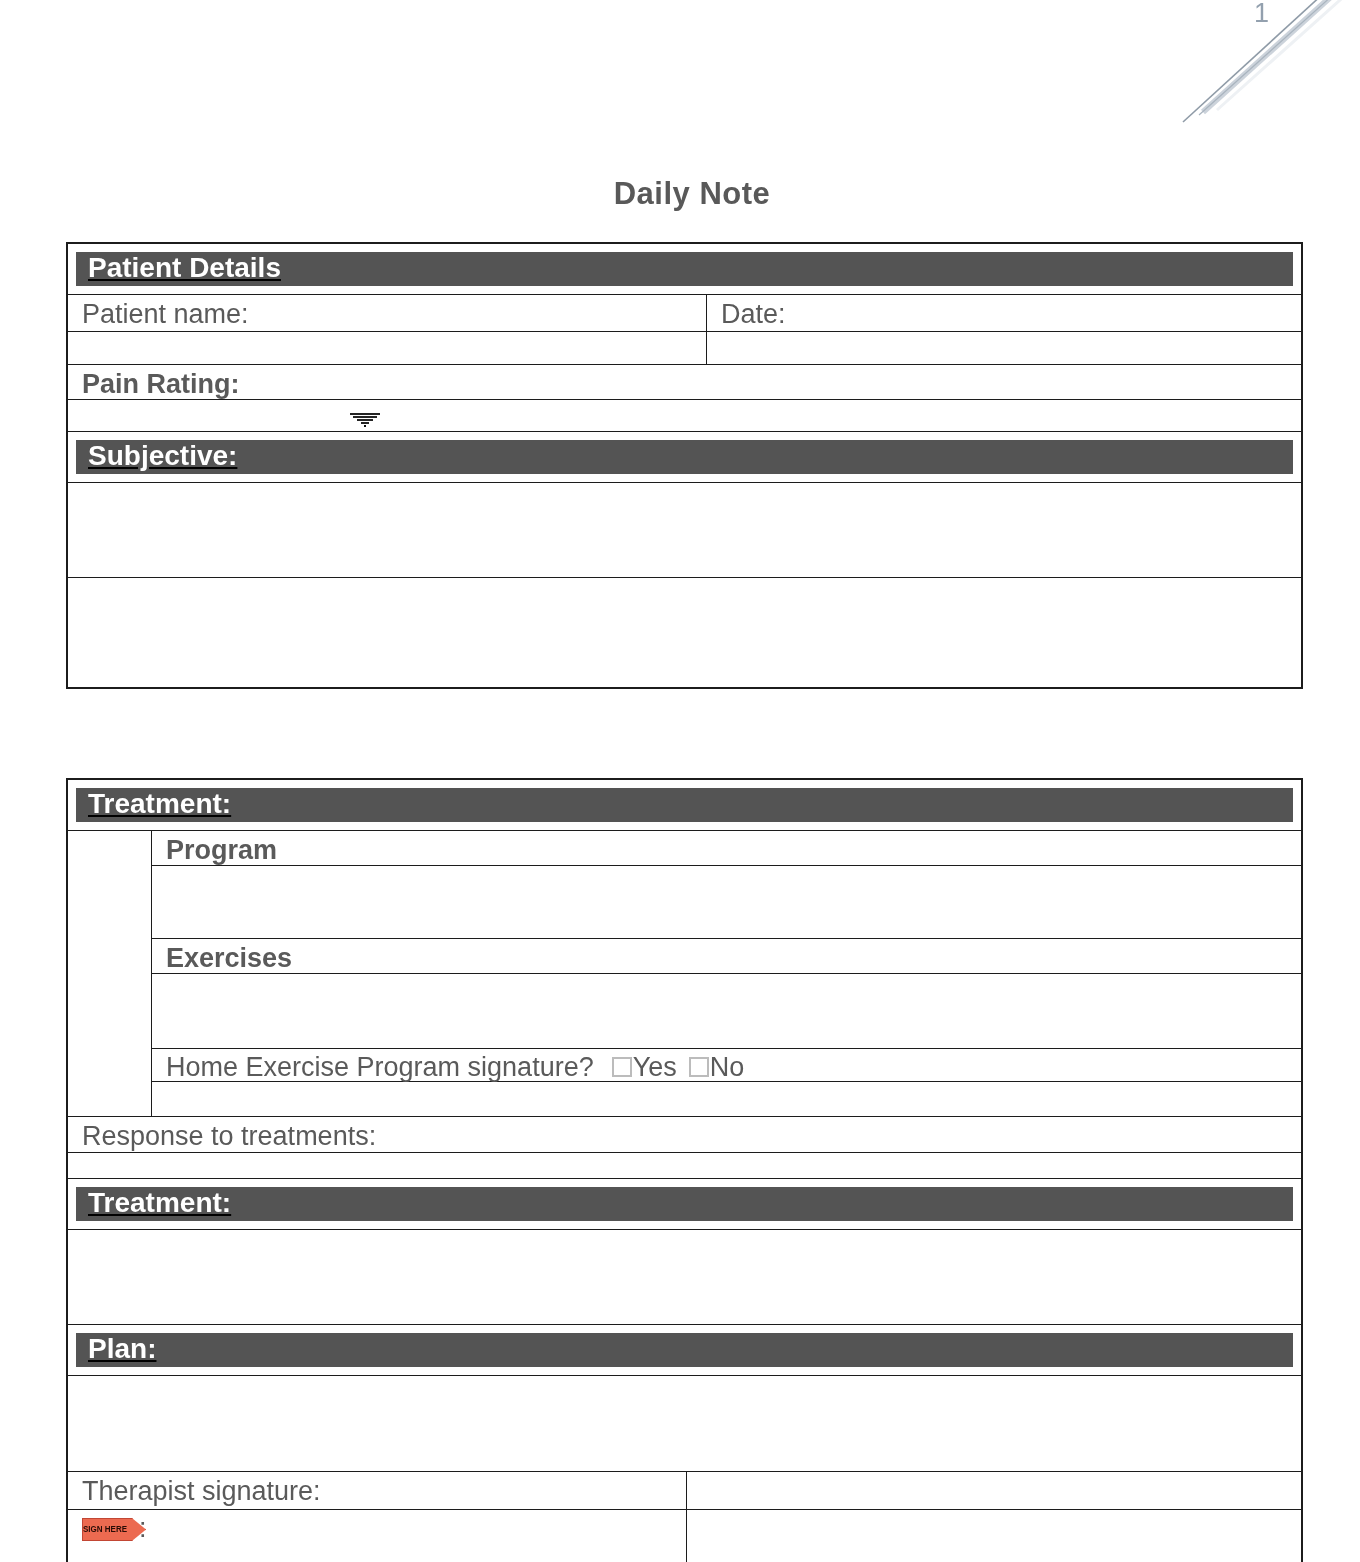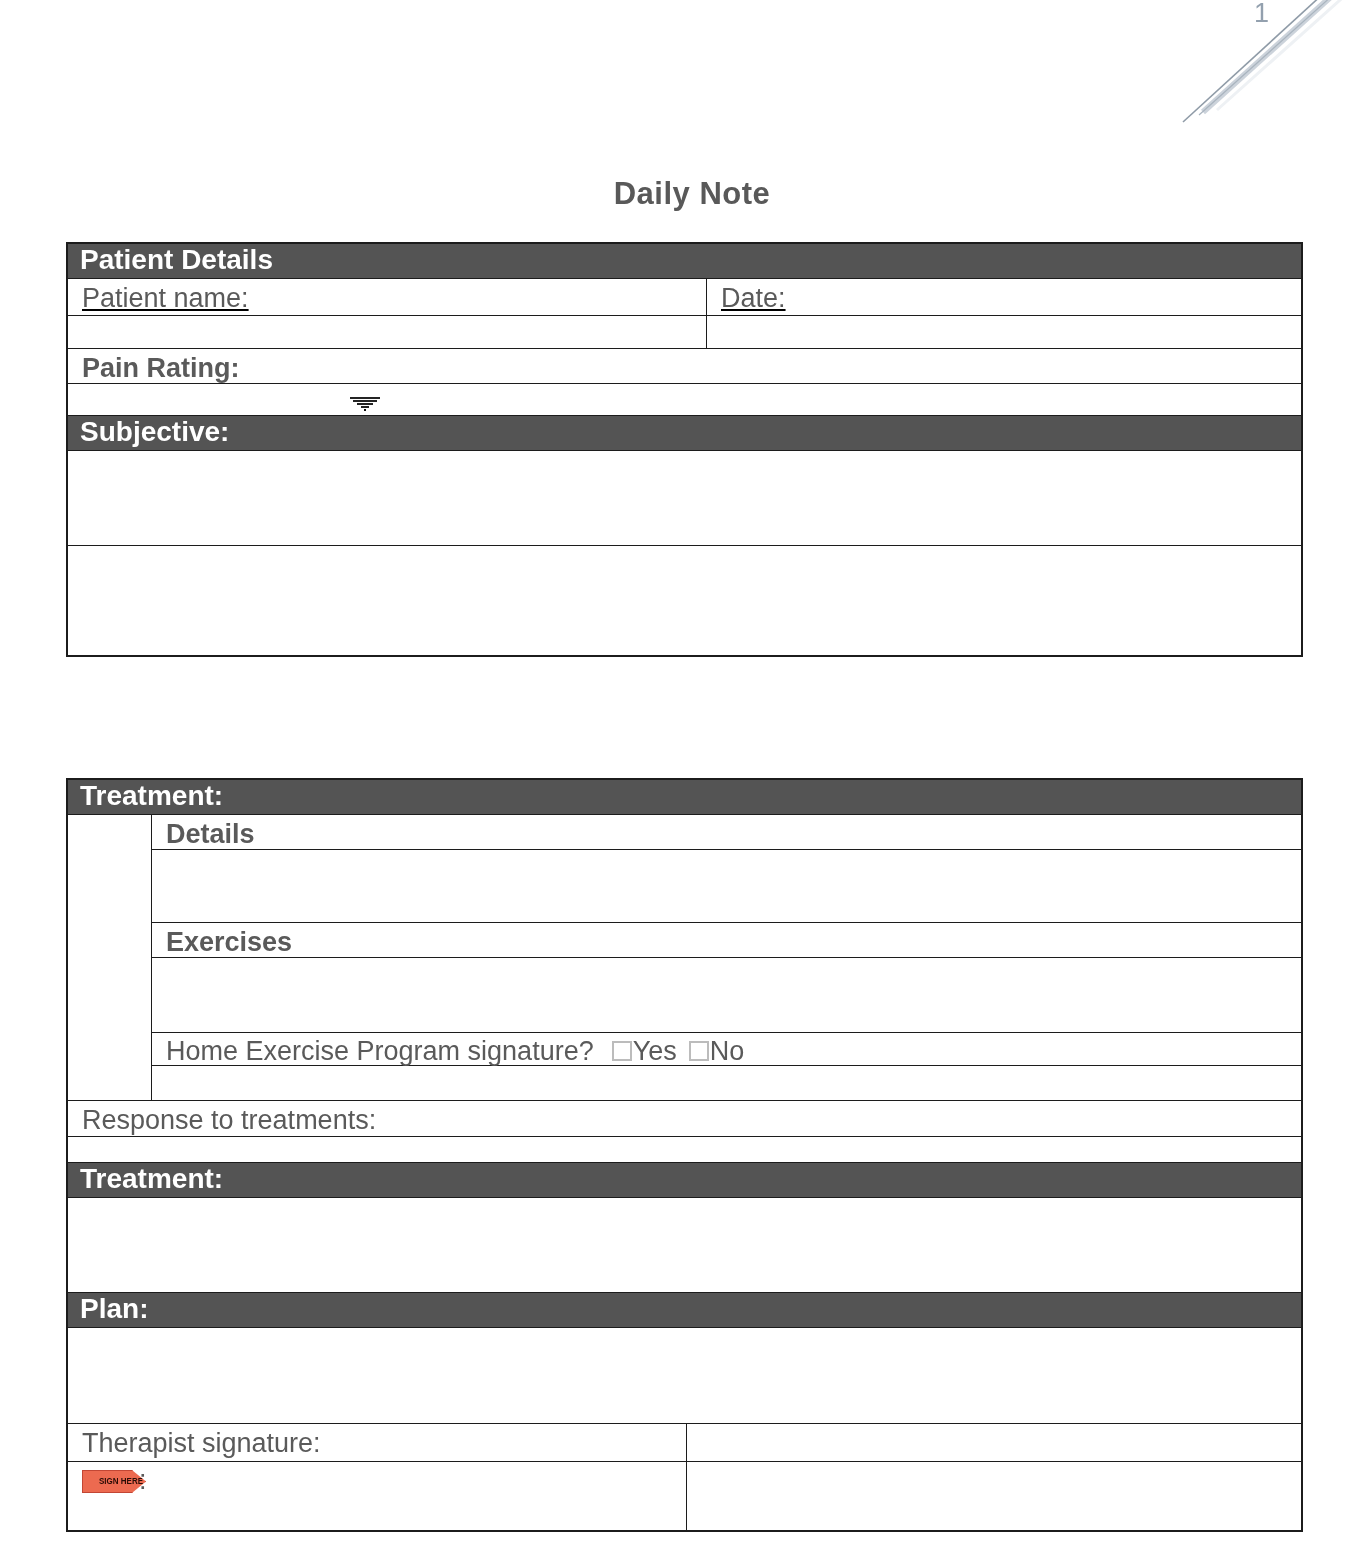--- a/index.html
+++ b/index.html
@@ -8,51 +8,51 @@
   .page-number{position:absolute;top:-2px;left:1254px;font-size:27px;color:#93a0ae;}
   .pen-decoration{position:absolute;top:-6px;right:12px;}
   .doc-title{position:absolute;top:176px;left:12px;width:100%;text-align:center;
              font-size:31px;font-weight:bold;color:#595959;letter-spacing:0.5px;}
 
   .tbl{position:absolute;left:66px;width:1237px;border:2px solid #1c1c1c;background:#fff;
        box-sizing:border-box;}
   .tbl-a{top:242px;}
   .tbl-b{top:778px;}
 
-  .barwrap{padding:0;border-bottom:1px solid #1c1c1c;}
+  .barwrap{padding:8px;border-bottom:1px solid #1c1c1c;text-decoration:underline;}
   .bar{background:#545454;color:#fff;font-weight:bold;font-size:28px;
        padding:1px 12px 3px 12px;line-height:30px;}
 
   .row{display:flex;border-bottom:1px solid #1c1c1c;box-sizing:border-box;align-items:flex-start;}
   .row.nb{border-bottom:none;}
   .cell{box-sizing:border-box;padding:3px 16px 0 14px;font-size:27px;color:#5a5a5a;
         line-height:32px;height:100%;}
   .c-split{border-right:1px solid #1c1c1c;}
-  .h37{height:37px;text-decoration:underline;} .h33{height:33px;} .h35{height:35px;font-weight:bold;} .h32{height:32px;}
+  .h37{height:37px;} .h33{height:33px;} .h35{height:35px;font-weight:bold;} .h32{height:32px;}
   .h95{height:95px;} .h109{height:109px;} .h73{height:73px;} .h75{height:75px;}
   .h34{height:34px;} .h36{height:36px;} .h26{height:26px;} .h96{height:96px;}
   .h38{height:38px;flex-direction:column;} .h68{height:68px;}
   .w639{width:639px;flex:none;} .w619{width:619px;flex:none;} .grow{flex:1;}
 
   .tgroup{display:flex;border-bottom:1px solid #1c1c1c;}
   .tspacer{width:83px;flex:none;border-right:1px solid #1c1c1c;}
   .tcontent{flex:1;}
 
   .dd-icon{display:inline-block;margin-left:266px;margin-top:8px;cursor:pointer;}
 
   .hep-line{display:flex;align-items:center;}
   .checkbox{display:inline-block;width:20px;height:20px;border:2px solid #bcbcbc;
             background:#fff;box-sizing:border-box;margin:0 1px 0 0;cursor:pointer;}
   .cb1{margin-left:18px;} .cb2{margin-left:12px;}
 
   .sign-flag{position:relative;margin:5px 0 0 0;width:62px;height:21px;background:#ec6a50;
              border:1px solid #c24634;display:flex;align-items:center;
              clip-path:polygon(0 0,78% 0,100% 50%,78% 100%,0 100%);}
   .sign-flag span{font-size:8px;font-weight:bold;color:#2a0c06;line-height:9px;
-                  padding-left:16px;letter-spacing:0px;transform:scaleY(1.1);}
+                  padding-left:0;letter-spacing:0px;transform:scaleY(1.1);}
 </style>
 </head>
 <body>
 
 <div class="page">
 
   <div class="page-number">1</div>
 
   <svg class="pen-decoration" width="175" height="140" viewBox="0 0 175 140">
     <line x1="172" y1="-10" x2="30" y2="118" stroke="#ccd3db" stroke-width="6"></line>
@@ -107,21 +107,21 @@
   <div class="tbl tbl-b">
 
     <div class="barwrap">
       <div class="bar">Treatment:</div>
     </div>
 
     <div class="tgroup">
       <div class="tspacer"></div>
       <div class="tcontent">
         <div class="row h35">
-          <div class="cell grow">Details</div>
+          <div class="cell grow">Program</div>
         </div>
         <div class="row h73"></div>
         <div class="row h35">
           <div class="cell grow">Exercises</div>
         </div>
         <div class="row h75"></div>
         <div class="row h33">
           <div class="cell grow hep-line">
             <span>Home Exercise Program signature?</span>
             <span class="checkbox cb1"></span>

